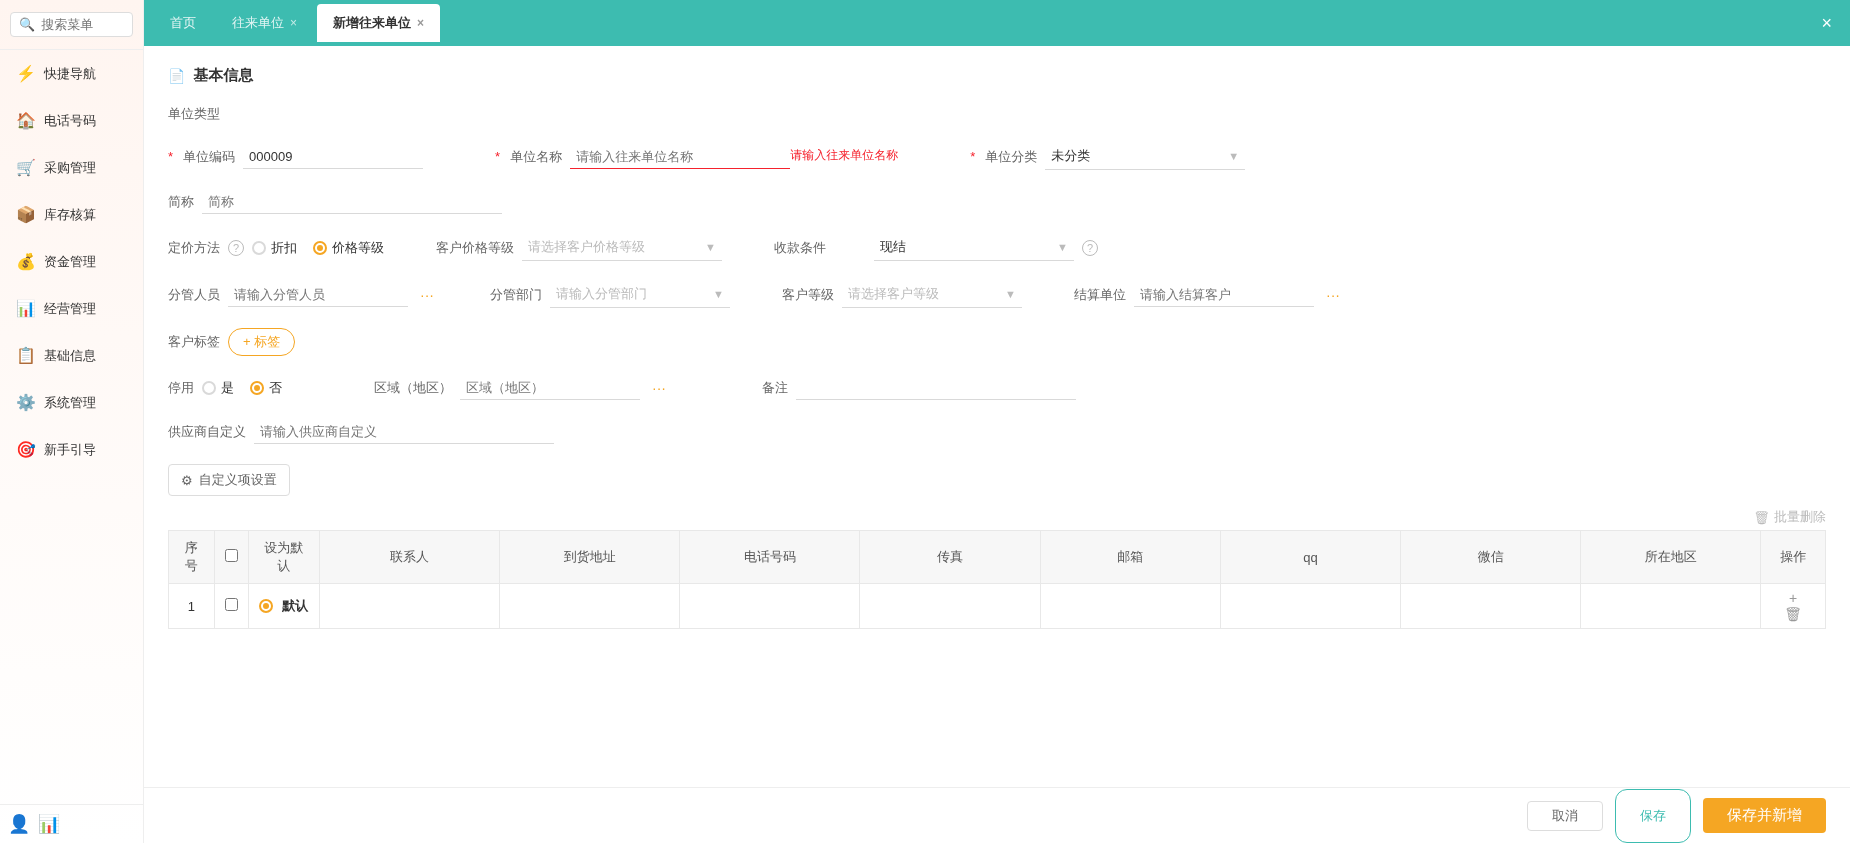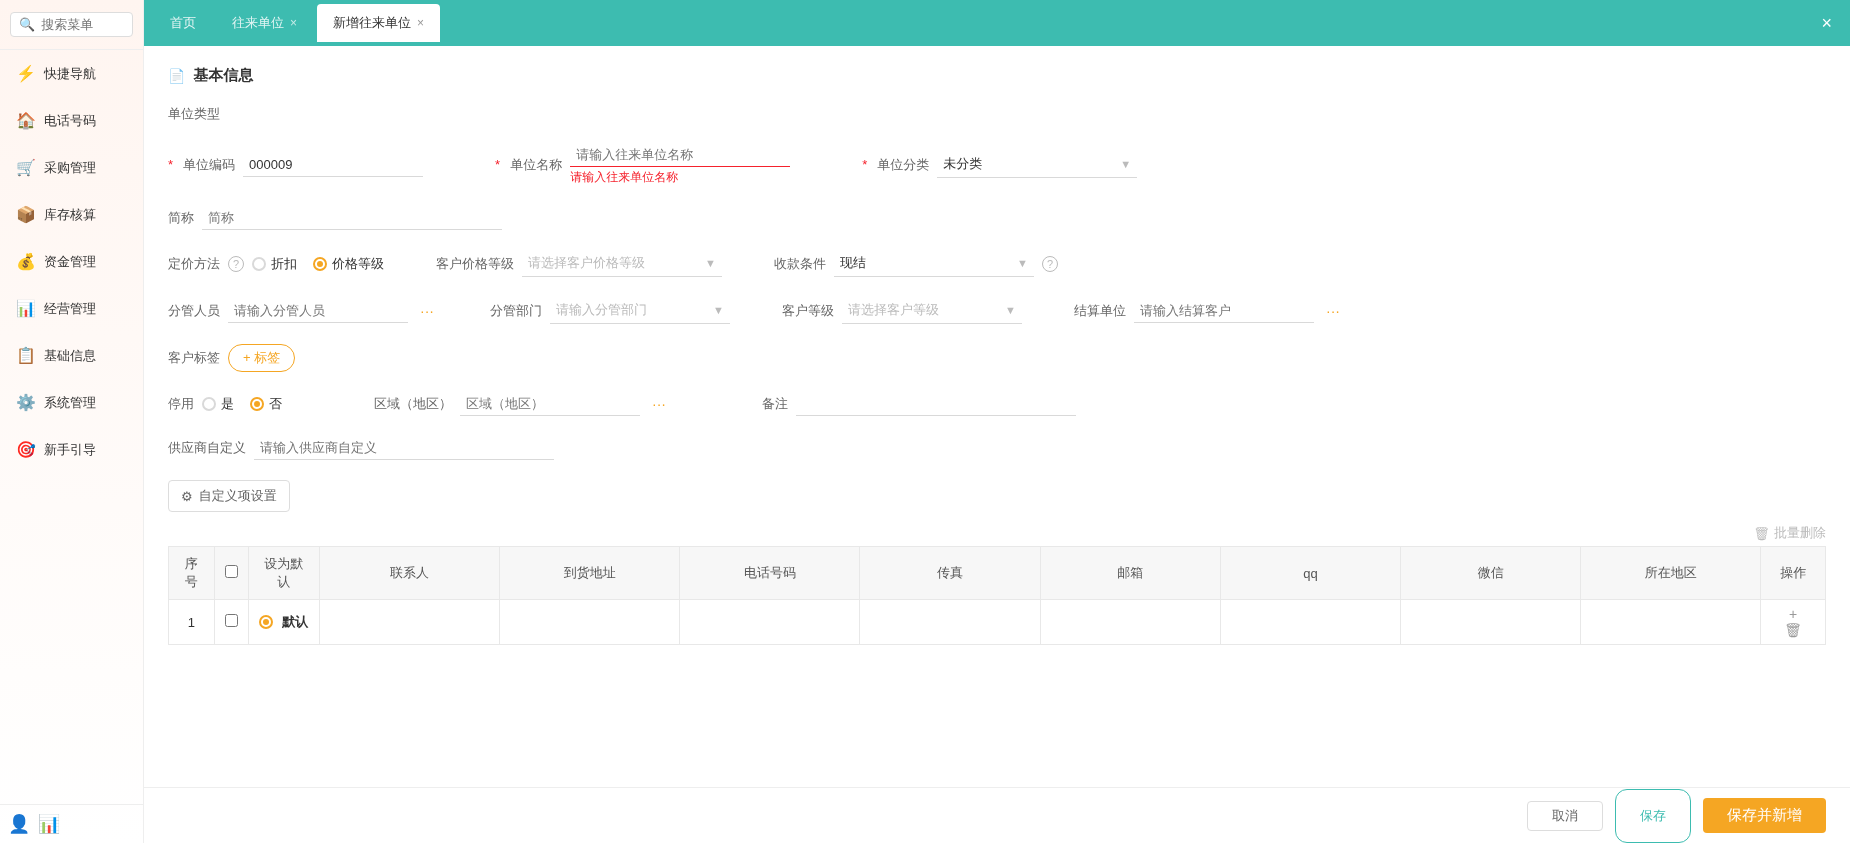--- a/index.html
+++ b/index.html
@@ -70,21 +70,21 @@
       font-size: 13px;
       color: rgba(255,255,255,0.85);
       display: flex;
       align-items: center;
       gap: 6px;
       height: 38px;
     }
     .tab.active {
       background: #fff;
       color: #333;
-      font-weight: 400;
+      font-weight: 700;
     }
     .tab .close { color: rgba(255,255,255,0.7); font-size: 12px; }
     .tab.active .close { color: #999; }
     .tab-bar-close {
       margin-left: auto;
       color: white;
       font-size: 18px;
       cursor: pointer;
       padding: 4px 8px;
     }
@@ -232,21 +232,21 @@
       border: 1px solid #f5a623;
       border-radius: 20px;
       padding: 4px 14px;
       color: #f5a623;
       cursor: pointer;
       font-size: 13px;
       background: #fff;
     }
 
     
-    .field-wrapper { display: flex; flex-direction: column; }
+    .field-wrapper { display: flex; flex-direction: row; }
 
     
     .custom-settings-btn {
       display: flex;
       align-items: center;
       gap: 6px;
       border: 1px solid #ddd;
       border-radius: 4px;
       padding: 6px 12px;
       cursor: pointer;
@@ -483,21 +483,21 @@
         <div class="form-select" style="min-width:200px;">
           <span class="select-text">请选择客户价格等级</span>
           <span class="chevron">▼</span>
         </div>
       </div>
 
       <div style="width:20px;"></div>
 
       <div class="form-field">
         <span class="form-label">收款条件</span>
-        <div class="form-select has-value" style="min-width:200px;">
+        <div class="form-select has-value" style="min-width:200px;margin-left:40px;">
           <span class="select-text">现结</span>
           <span class="chevron">▼</span>
         </div>
         <div class="help-icon">?</div>
       </div>
     </div>
 
     <div class="form-row">
       <div class="form-field">
         <span class="form-label">分管人员</span>

